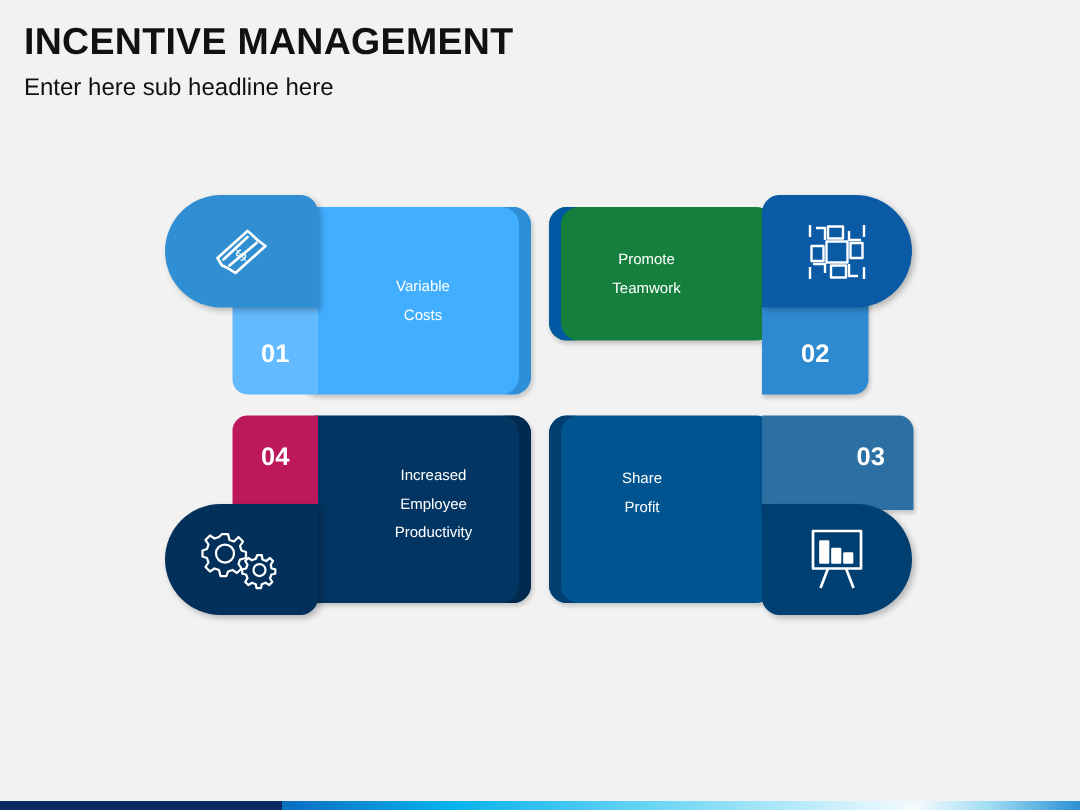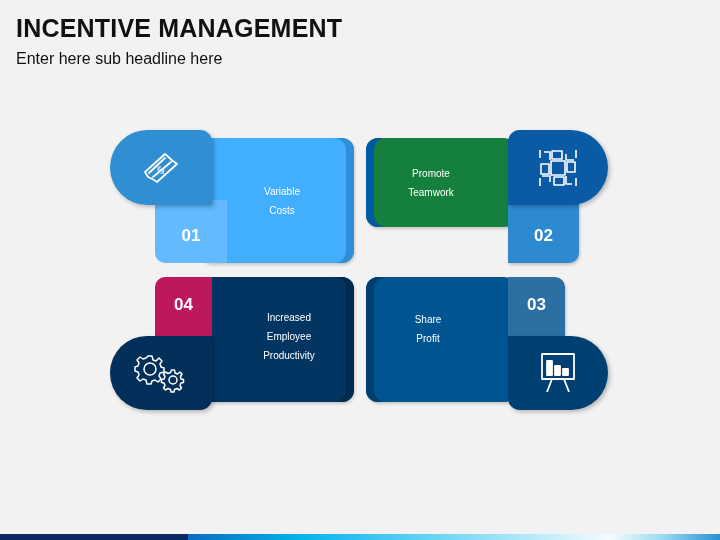--- a/index.html
+++ b/index.html
@@ -43,21 +43,21 @@
 <body>
 
 <div class="title">INCENTIVE MANAGEMENT</div>
 <div class="subtitle">Enter here sub headline here</div>
 
 <div>
   <div class="card" style="left:200px; top:138px; width:154px; height:125px; background:#42aeff; box-shadow: inset -8px 0 0 #2f8fd6, 1px 2px 3px rgba(0,0,0,0.18);">
     <span class="label" style="margin-left:10px;">Variable
 Costs</span>
   </div>
-  <div class="num" style="left:155px; top:200px; width:72px; height:63px; background:#63baff; border-radius:0 0 0 10px;">
+  <div class="num" style="left:155px; top:200px; width:57px; height:63px; background:#63baff; border-radius:0 0 0 10px;">
     <span style="margin-top:8px;">01</span>
   </div>
   <div class="pill" style="left:110px; top:130px; width:102px; height:75px; background:#2f8fd2; border-radius:38px 12px 0 38px;">
     <svg width="44" height="44" viewBox="0 0 44 44" fill="none" stroke="#fff" stroke-width="1.8" stroke-linejoin="round" stroke-linecap="round">
       <path d="M6 26 L26 8 C29 10 31 13 34 15 L38 18 L18 36 C15 34 12 32 9 31 Z"></path>
       <path d="M10 27 L26 12 M14 31 L32 16"></path>
       <text x="17" y="27" font-size="11" fill="#fff" stroke="none" font-family="DejaVu Sans, sans-serif" transform="rotate(-40 22 22)">$</text>
     </svg>
   </div>
 </div>
@@ -104,21 +104,21 @@
       </g>
     </svg>
   </div>
 </div>
 
 <div>
   <div class="card" style="left:366px; top:277px; width:150px; height:125px; background:#00548f; box-shadow: inset 8px 0 0 #003f70, 1px 2px 3px rgba(0,0,0,0.18);">
     <span class="label" style="margin-right:26px; margin-bottom:22px;">Share
 Profit</span>
   </div>
-  <div class="num" style="left:508px; top:277px; width:57px; height:63px; background:#2c70a3; border-radius:0 10px 0 0; box-shadow:1px 2px 3px rgba(0,0,0,0.2);">
+  <div class="num" style="left:508px; top:277px; width:57px; height:63px; background:#2c70a3; border-radius:0 10px 0 0; box-shadow:1px 2px 3px rgba(0,0,0,0.2);padding-left:44px;">
     <span style="margin-bottom:8px;">03</span>
   </div>
   <div class="pill" style="left:508px; top:336px; width:100px; height:74px; background:#003f71; border-radius:0 38px 38px 12px;">
     <svg width="40" height="46" viewBox="0 0 40 46" fill="none" stroke="#fff" stroke-width="1.8" stroke-linejoin="round">
       <rect x="4" y="4" width="32" height="25"></rect>
       <rect x="9" y="11" width="5" height="14" fill="#fff"></rect>
       <rect x="17" y="16" width="5" height="9" fill="#fff"></rect>
       <rect x="25" y="19" width="5" height="6" fill="#fff"></rect>
       <path d="M14 29 L9 42 M26 29 L31 42"></path>
     </svg>

